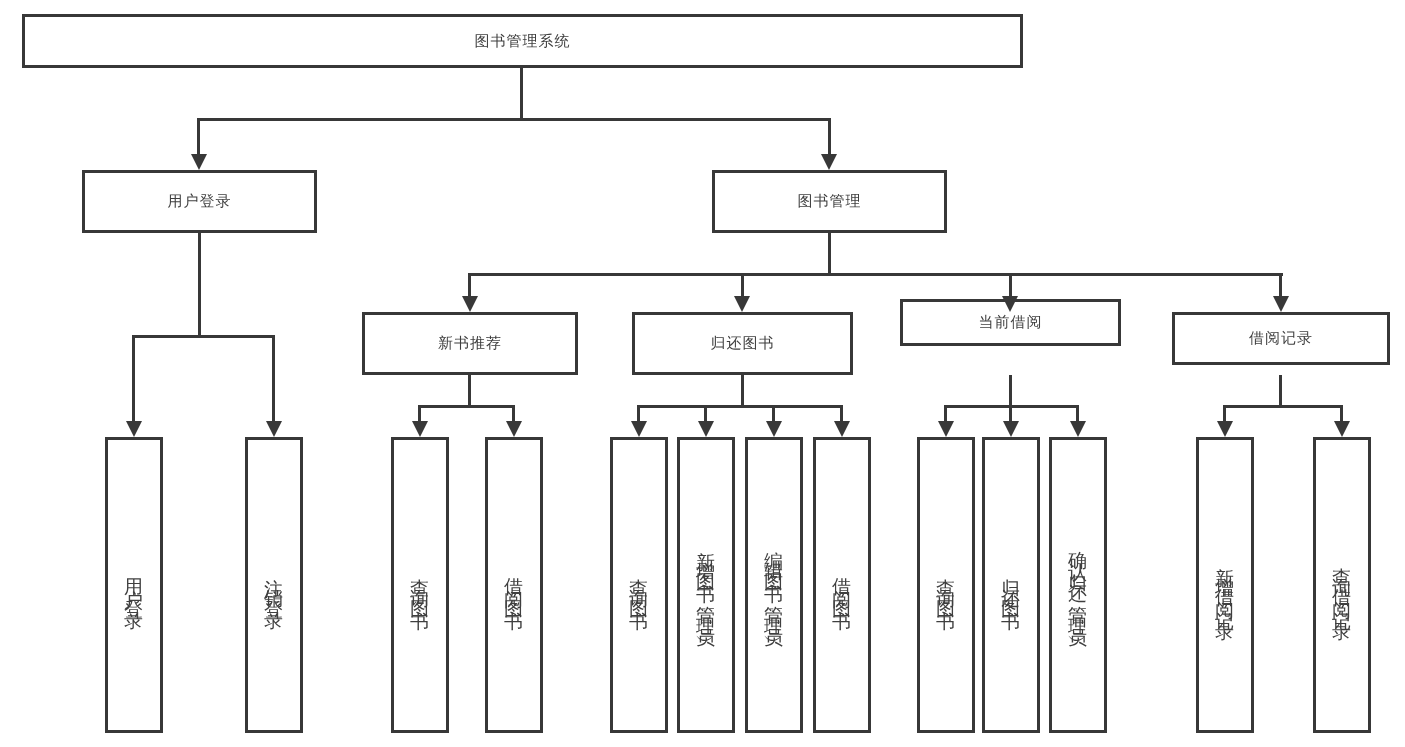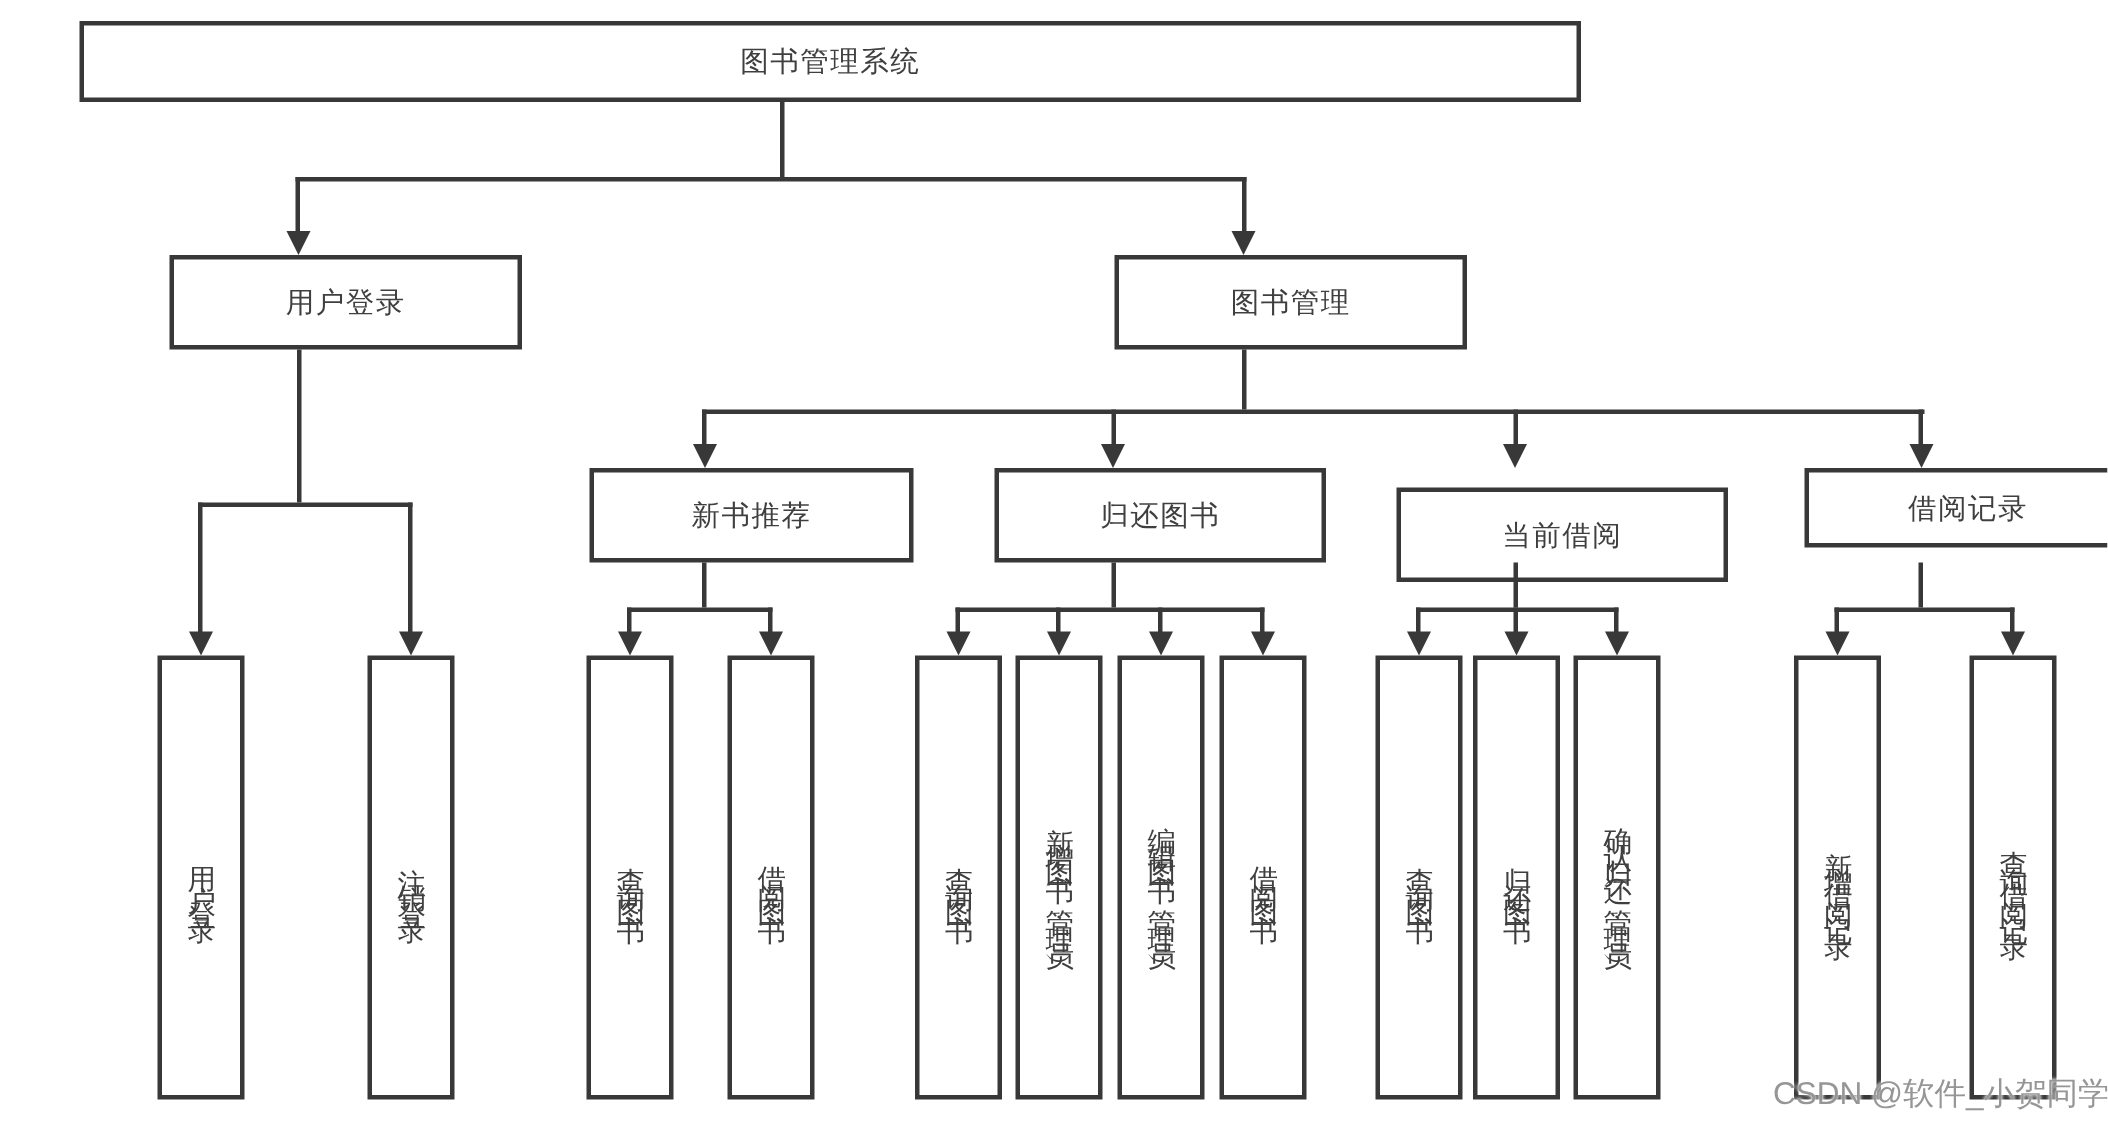--- a/index.html
+++ b/index.html
@@ -14,24 +14,23 @@
     position:absolute;
     box-sizing:border-box;
     border:3px solid #383838;
     background:#ffffff;
     display:flex;
     align-items:center;
     justify-content:center;
     color:#3f3f3f;
   }
   .hbox{
-    font-size:19px;
+    font-size:15px;
     letter-spacing:1px;
     white-space:nowrap;
-    margin-left:31px;
   }
   .vbox{
     width:58px;height:296px;top:437px;
     writing-mode:vertical-rl;
     text-orientation:mixed;
     font-size:19px;
     line-height:1;
     letter-spacing:11px;
     white-space:nowrap;
   }
@@ -60,21 +59,21 @@
 
 <div class="canvas">
 
   <div class="box hbox" style="left:22px;top:14px;width:1001px;height:54px">图书管理系统</div>
 
   <div class="box hbox" style="left:82px;top:170px;width:235px;height:63px">用户登录</div>
   <div class="box hbox" style="left:712px;top:170px;width:235px;height:63px">图书管理</div>
 
   <div class="box hbox" style="left:362px;top:312px;width:216px;height:63px">新书推荐</div>
   <div class="box hbox" style="left:632px;top:312px;width:221px;height:63px">归还图书</div>
-  <div class="box hbox" style="left:900px;top:325px;width:221px;height:63px">当前借阅</div>
+  <div class="box hbox" style="left:900px;top:299px;width:221px;height:47px">当前借阅</div>
   <div class="box hbox" style="left:1172px;top:312px;width:218px;height:53px">借阅记录</div>
 
   <div class="box vbox" style="left:105px">用户登录</div>
   <div class="box vbox" style="left:245px">注销登录</div>
 
   <div class="box vbox" style="left:391px">查询图书</div>
   <div class="box vbox" style="left:485px">借阅图书</div>
 
   <div class="box vbox" style="left:610px">查询图书</div>
   <div class="box vbox" style="left:677px">新增图书（管理员）</div>
@@ -140,15 +139,14 @@
   <div class="vline" style="left:1076px;top:405px;height:18px"></div>
   <div class="arrow" style="left:1070px;top:421px"></div>
 
   <div class="vline" style="left:1279px;top:375px;height:30px"></div>
   <div class="hline" style="left:1223px;top:405px;width:120px"></div>
   <div class="vline" style="left:1223px;top:405px;height:18px"></div>
   <div class="arrow" style="left:1217px;top:421px"></div>
   <div class="vline" style="left:1340px;top:405px;height:18px"></div>
   <div class="arrow" style="left:1334px;top:421px"></div>
 
-  <div class="watermark">CSDN @软件_小贺同学</div>
 
 </div>
 
 </body></html>

